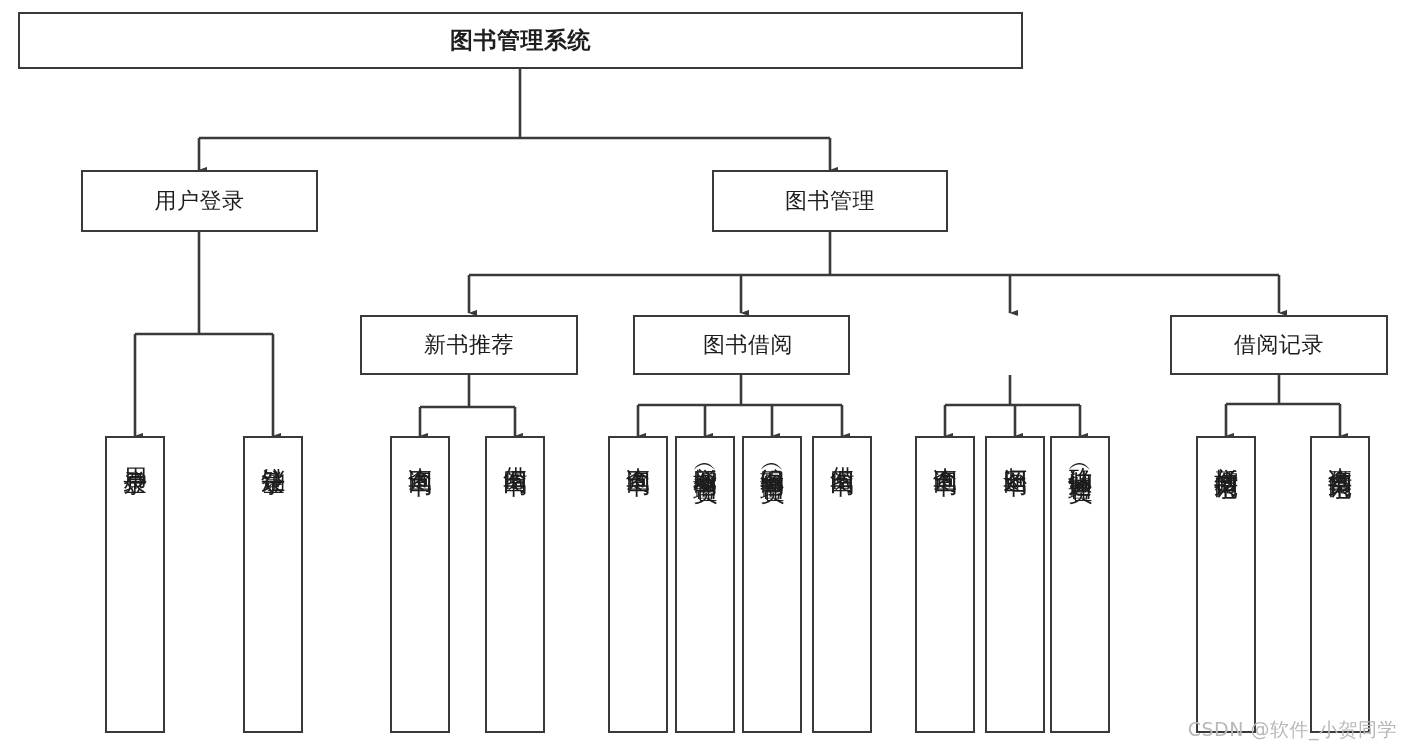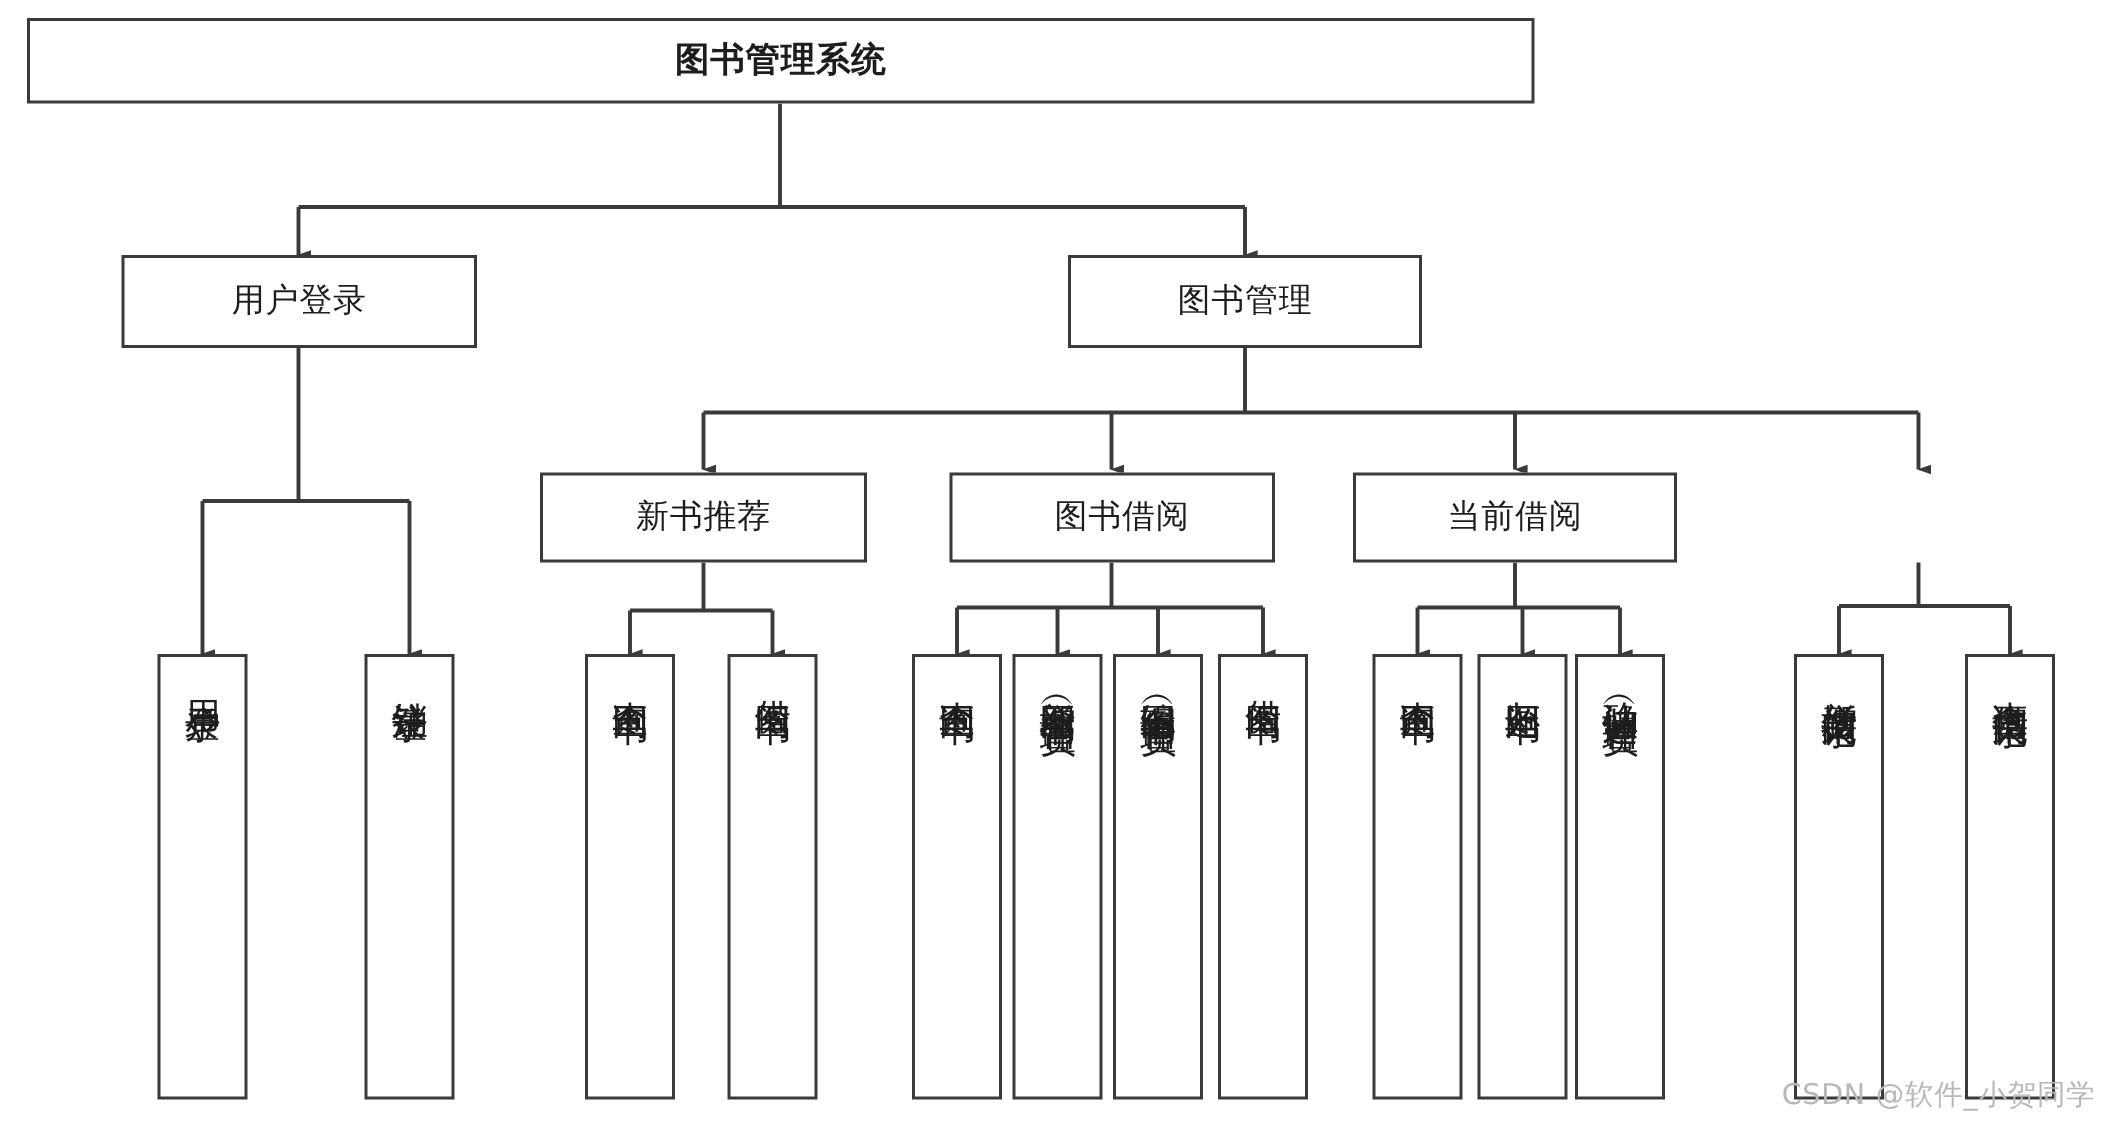--- a/index.html
+++ b/index.html
@@ -148,24 +148,24 @@
   </div>
 
   <div class="node level3" style="left:360px; top:315px; width:218px; height:60px;">
     <span class="node-label">新书推荐</span>
   </div>
 
   <div class="node level3" style="left:633px; top:315px; width:217px; height:60px;padding-left:13px;">
     <span class="node-label">图书借阅</span>
   </div>
 
-  <div class="node level3" style="left:902px; top:315px; width:216px; height:60px;">
-    <span class="node-label">当前借阅</span>
-  </div>
-
+
+  <div class="node level3" style="left:1170px; top:315px; width:218px; height:60px;">
+    <span class="node-label">借阅记录</span>
+  </div>
 
   <div class="node leaf" style="left:105px; top:436px; width:60px; height:297px;">
     <span class="node-label">用户登录</span>
   </div>
   <div class="node leaf" style="left:243px; top:436px; width:60px; height:297px;">
     <span class="node-label">注销登录</span>
   </div>
 
   <div class="node leaf" style="left:390px; top:436px; width:60px; height:297px;">
     <span class="node-label">查询图书</span>

